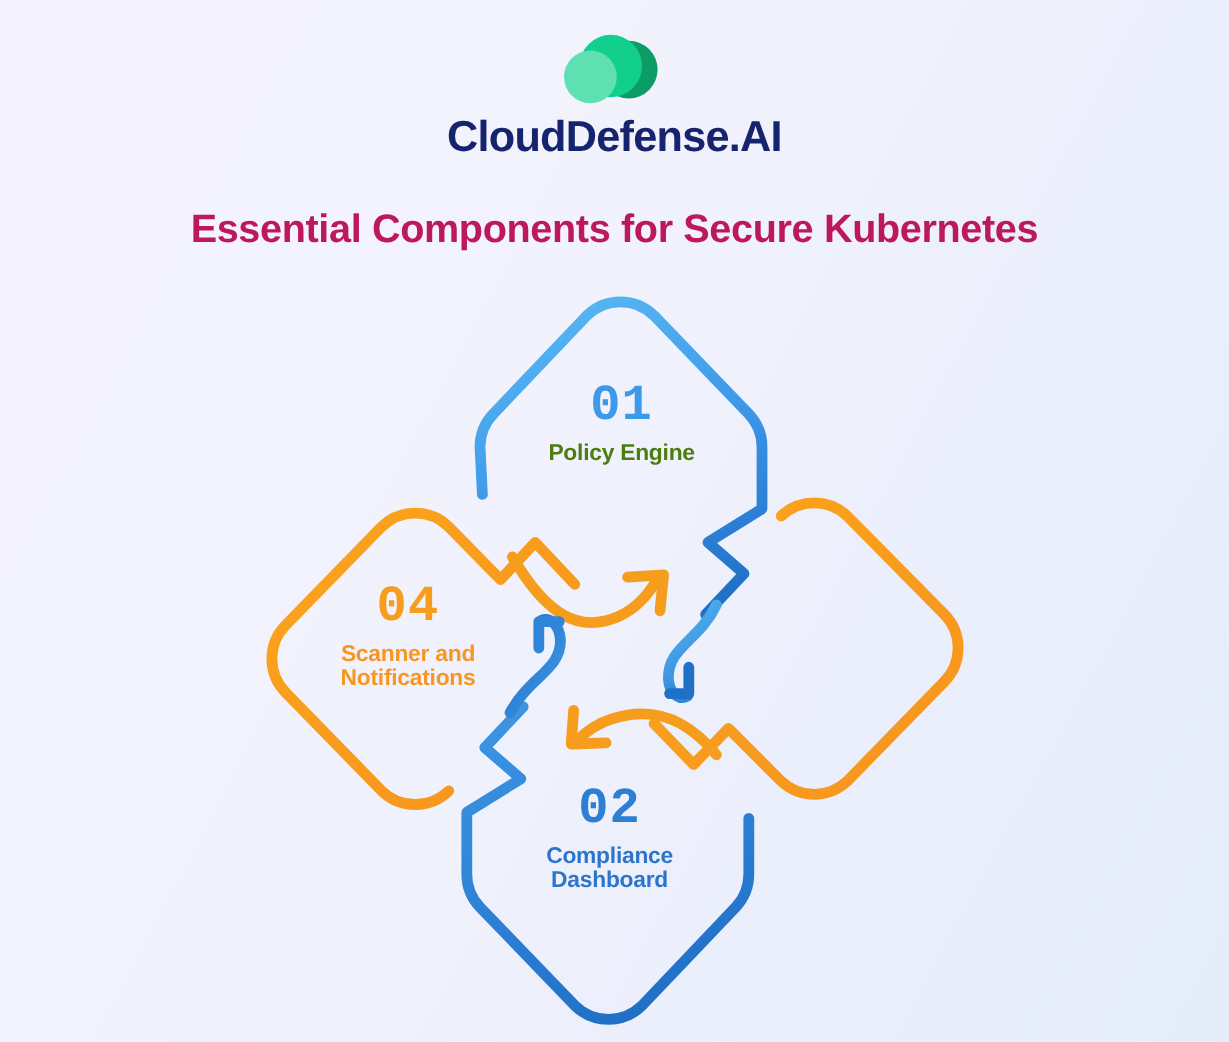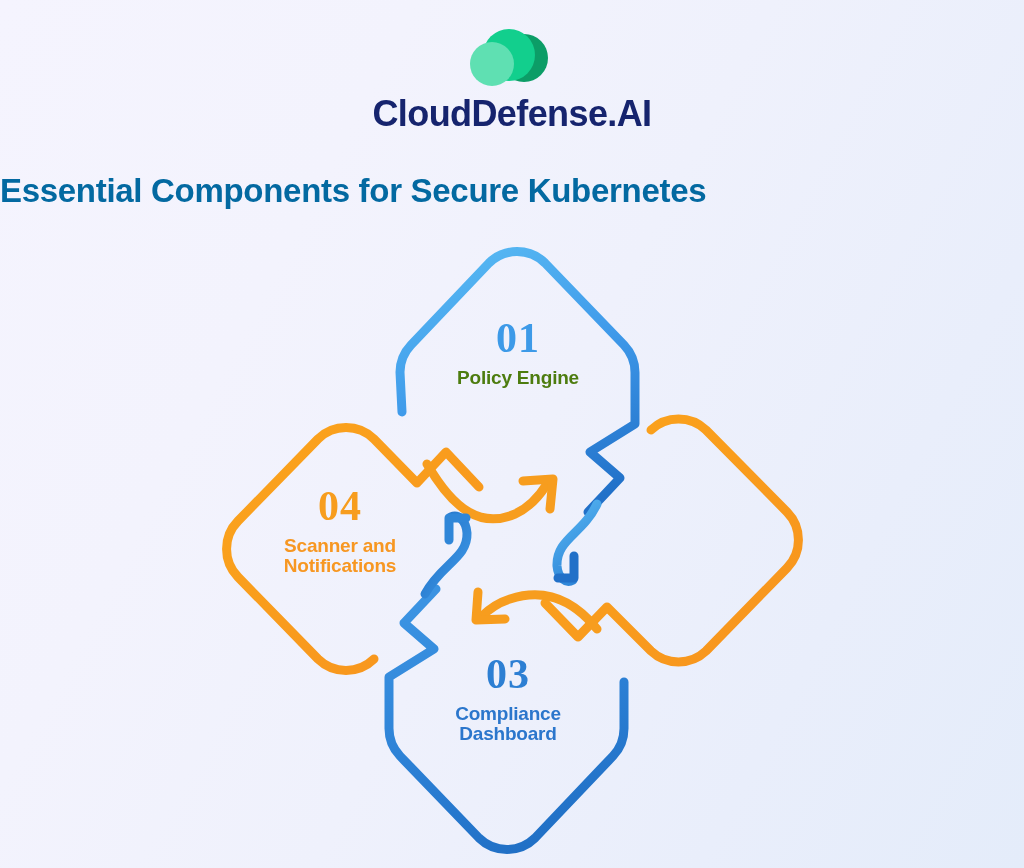--- a/index.html
+++ b/index.html
@@ -20,30 +20,30 @@
 
   
   .brand{ position:absolute; left:0; right:0; top:26px; text-align:center; }
   .brand-mark{ width:92px; height:62px; display:block; margin:0 auto; }
   .brand-name{
     margin-top:8px;
     font-size:36px; font-weight:700; letter-spacing:-0.6px;
     color:#16246e; line-height:1;
   }
   .headline{
-    position:absolute; left:0; right:0; top:172px; text-align:left;
-    font-size:33px; font-weight:700; color:#0369a1; letter-spacing:-0.3px;
+    position:absolute; left:0; right:0; top:172px; text-align:center;
+    font-size:33px; font-weight:700; color:#be185d; letter-spacing:-0.3px;
   }
 
   
   #diagram{ position:absolute; left:0; top:0; width:1024px; height:868px; }
 
   .node-text{ position:absolute; text-align:center; line-height:1.05; }
   .node-num{
-    font-family:Liberation Serif, serif;
+    font-family:Liberation Mono, monospace;
     font-size:42px; font-weight:700; letter-spacing:1px;
     display:block;
   }
   .node-label{
     display:block; margin-top:8px;
     font-size:19px; font-weight:700; letter-spacing:-0.2px;
   }
   .n1{ left:418px; top:316px; width:200px; }
   .n1 .node-num{ color:#3d9ae8; }
   .n1 .node-label{ color:#4d7c0f; }
@@ -181,21 +181,21 @@
     </g>
   </svg>
 
   <div class="node-text n1">
     <span class="node-num">01</span>
     <span class="node-label">Policy Engine</span>
   </div>
 
 
   <div class="node-text n3">
-    <span class="node-num">03</span>
+    <span class="node-num">02</span>
     <span class="node-label">
       <span>Compliance</span><br>
       <span>Dashboard</span>
     </span>
   </div>
 
   <div class="node-text n4">
     <span class="node-num">04</span>
     <span class="node-label">
       <span>Scanner and</span><br>

